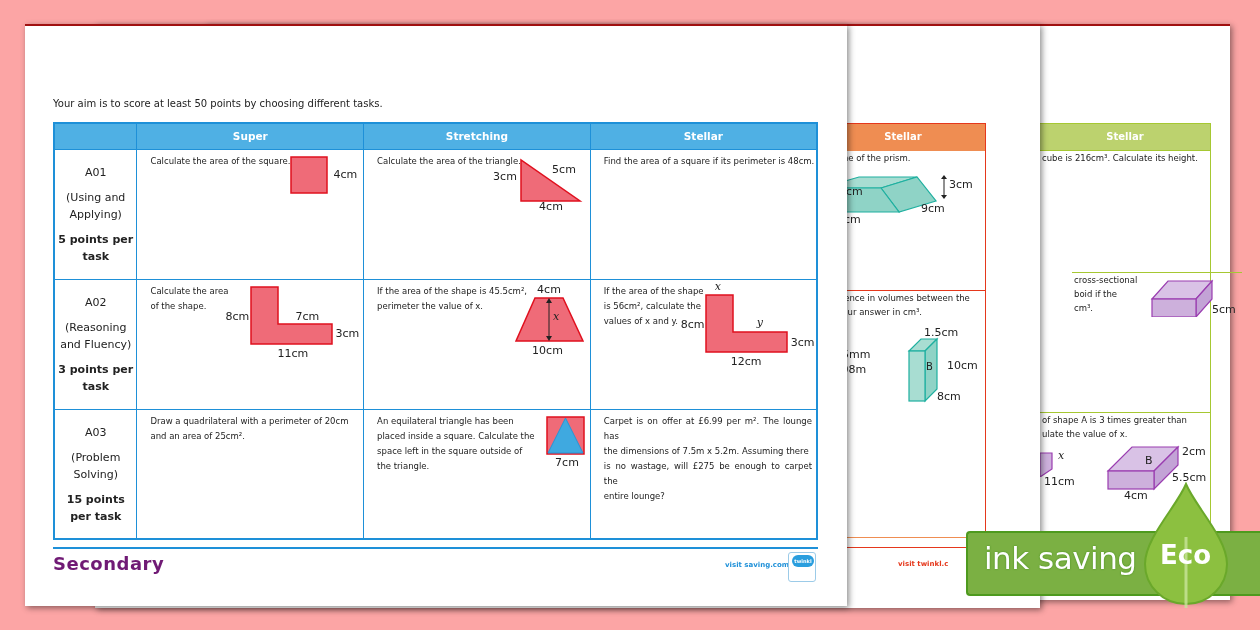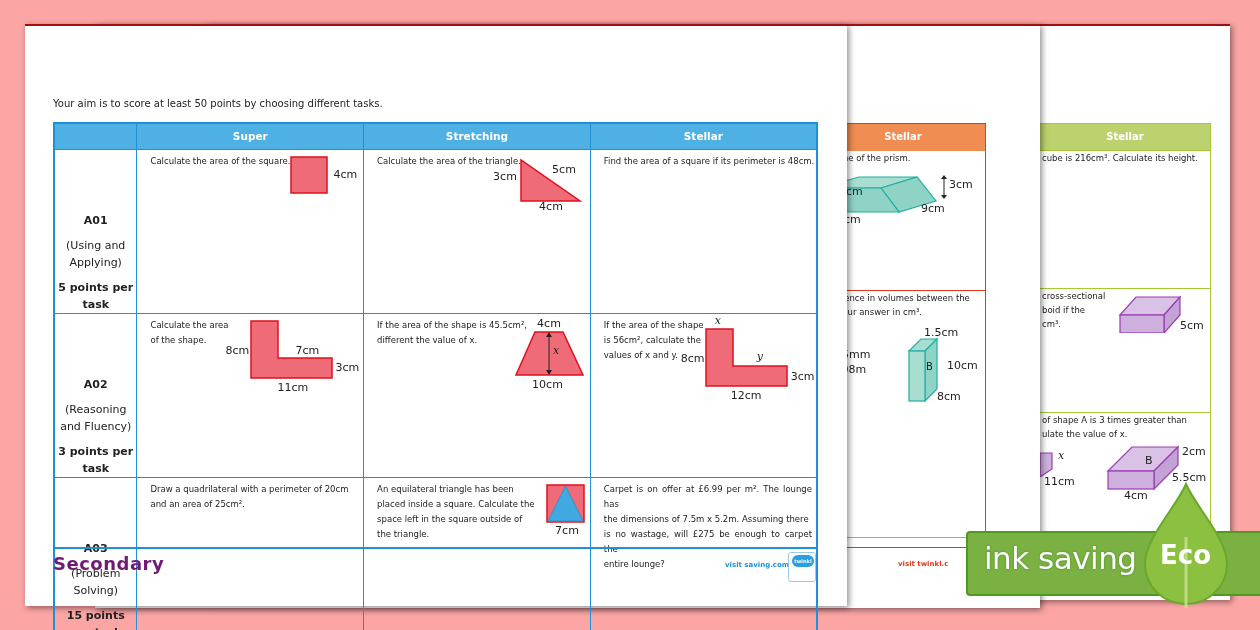--- a/index.html
+++ b/index.html
@@ -27,21 +27,21 @@
   
   .title { position: absolute; left: 28px; top: 32px; font-size: 24px; color: #1e90d8; font-weight: normal; letter-spacing: 0.2px; }
   .subtitle { position: absolute; left: 28px; top: 72px; font-size: 10px; color: #222; }
 
   .grid { position: absolute; left: 28px; top: 96px; width: 765px; border-collapse: collapse; border: 2px solid #1e90d8; }
   .grid th { background: #4fb0e4; color: #fff; font-size: 10.5px; font-weight: bold; height: 26px; border: 1.5px solid #1e90d8; border-left-color: #fff; }
   .grid th:first-child { border-left-color: #1e90d8; }
   .grid td { border: 1.5px solid #1e90d8; vertical-align: top; height: 130px; position: relative; }
   .grid td.rowhead { width: 83px; text-align: center; vertical-align: top; padding-top: 14px; font-size: 11px; color: #222; line-height: 17px; }
   .grid td.task { width: 227px; }
-  .rowhead .code { font-weight: bold; display: block; margin-bottom: 8px; margin-top: 48px; }
+  .rowhead .code { font-weight: normal; display: block; margin-bottom: 8px; }
   .rowhead .desc { display: block; margin-bottom: 8px; }
   .rowhead .pts { font-weight: bold; display: block; }
   .task-text { position: absolute; left: 13px; top: 4px; font-size: 8.5px; line-height: 15px; color: #222; }
   .fig { position: absolute; }
   .fig svg { display: block; overflow: visible; }
   .fig-lbl { position: absolute; font-size: 11px; color: #222; white-space: nowrap; }
   .fig-lbl.it { font-family: "DejaVu Serif", serif; font-style: italic; }
 
   .footer-line { position: absolute; left: 28px; top: 521px; width: 765px; height: 2px; background: #1e90d8; }
   .secondary { position: absolute; left: 28px; top: 527px; font-size: 18px; color: #701a75; font-weight: bold; letter-spacing: 0.5px; }
@@ -59,21 +59,21 @@
 </style>
 </head>
 <body>
 
 <div class="sheet sheet3">
   <div class="s3-table">
     <div class="s3-head">Stellar</div>
     <div class="s3-row" style="top:26px;height:122px;">
       <div class="small-txt" style="left:2px;top:0px;">cube is 216cm³. Calculate its height.</div>
     </div>
-    <div class="s3-row" style="top:164px;height:140px;">
+    <div class="s3-row" style="top:148px;height:140px;margin-left:32px;">
       <div class="small-txt" style="left:2px;top:0px;">cross-sectional</div>
       <div class="small-txt" style="left:2px;top:14px;">boid if the</div>
       <div class="small-txt" style="left:2px;top:28px;">cm³.</div>
       <svg style="position:absolute;left:78px;top:6px;" width="64" height="38">
         <polygon points="2,20 18,2 62,2 46,20" fill="#d9c2e6" stroke="#9a3db0" stroke-width="1.2"></polygon>
         <polygon points="46,20 62,2 62,20 46,38" fill="#c3a3d6" stroke="#9a3db0" stroke-width="1.2"></polygon>
         <rect x="2" y="20" width="44" height="18" fill="#cdb0dc" stroke="#9a3db0" stroke-width="1.2"></rect>
       </svg>
       <div class="lbl" style="left:140px;top:30px;">5cm</div>
     </div>
@@ -202,21 +202,21 @@
               </svg>
         </div>
         <div class="fig-lbl" style="left:88px;top:30px;">8cm</div>
         <div class="fig-lbl" style="left:158px;top:30px;">7cm</div>
         <div class="fig-lbl" style="left:198px;top:47px;">3cm</div>
         <div class="fig-lbl" style="left:140px;top:67px;">11cm</div>
       </td>
       <td class="task">
         <div class="task-text">
           <div>If the area of the shape is 45.5cm², </div>
-          <div>different the value of x.</div>
+          <div>perimeter the value of x.</div>
         </div>
         <div class="fig" style="left:151px;top:17px;">
           <svg width="70" height="46">
             <polygon points="20,1 48,1 68,44 1,44" fill="#ef6b78" stroke="#e0101e" stroke-width="1.5"></polygon>
             <line x1="34" y1="3" x2="34" y2="42" stroke="#222" stroke-width="1"></line>
             <polygon points="31,6 34,1 37,6" fill="#222"></polygon>
             <polygon points="31,39 34,44 37,39" fill="#222"></polygon>
           </svg>
         </div>
         <div class="fig-lbl" style="left:173px;top:3px;">4cm</div>

